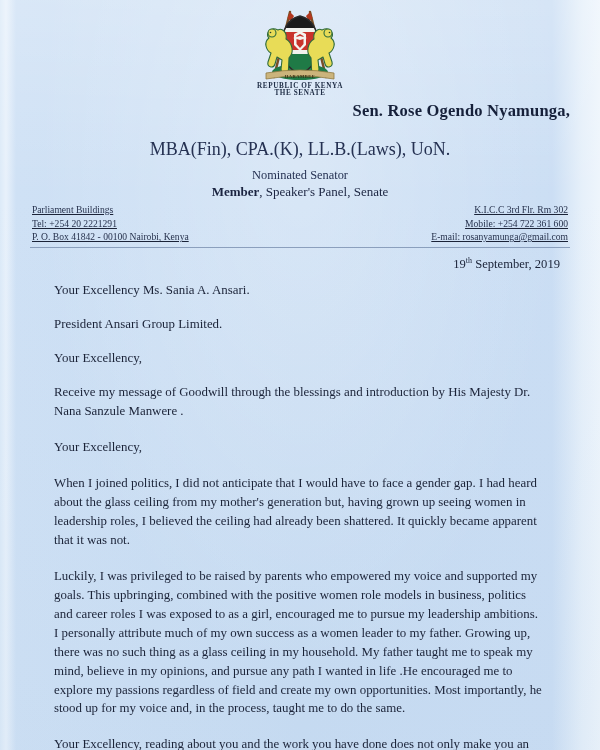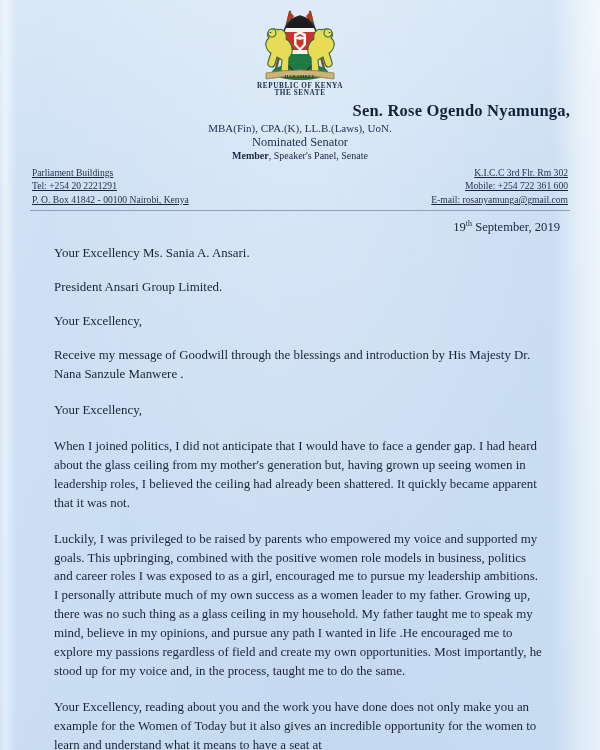--- a/index.html
+++ b/index.html
@@ -76,32 +76,33 @@
   }
   .lh-name {
     font-size: 16.5px;
     font-weight: bold;
     letter-spacing: 0.2px;
     line-height: 1.15;
     color: #16203a;
     text-align: right;
   }
   .lh-quals {
-    font-size: 11px;
+    font-size: 18px;
     line-height: 1.2;
-    margin-top: 1px;
+    margin-top: 18px;
     color: #253152;
   }
   .lh-title {
     font-size: 12.4px;
     line-height: 1.25;
     color: #253152;
+    margin-top: 8px;
   }
   .lh-role {
-    font-size: 10px;
+    font-size: 13px;
     line-height: 1.25;
     color: #1b2440;
   }
   .lh-role b { font-weight: bold; }
 
   
   .contact {
     display: flex;
     justify-content: space-between;
     align-items: flex-start;

